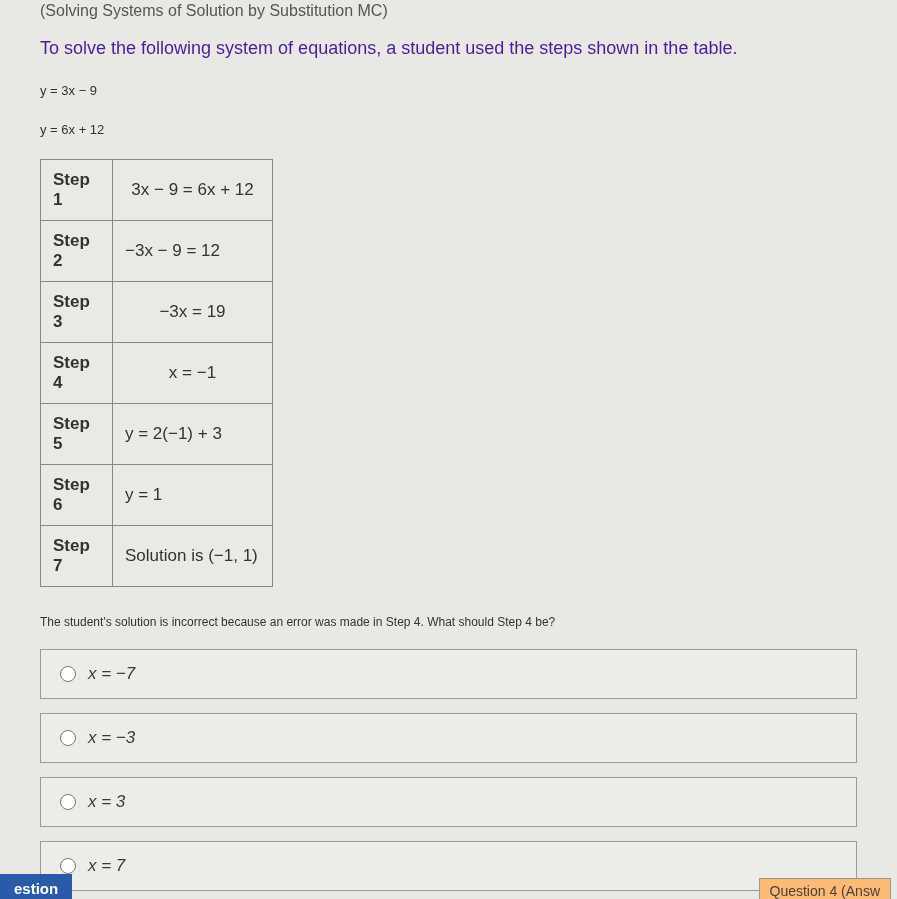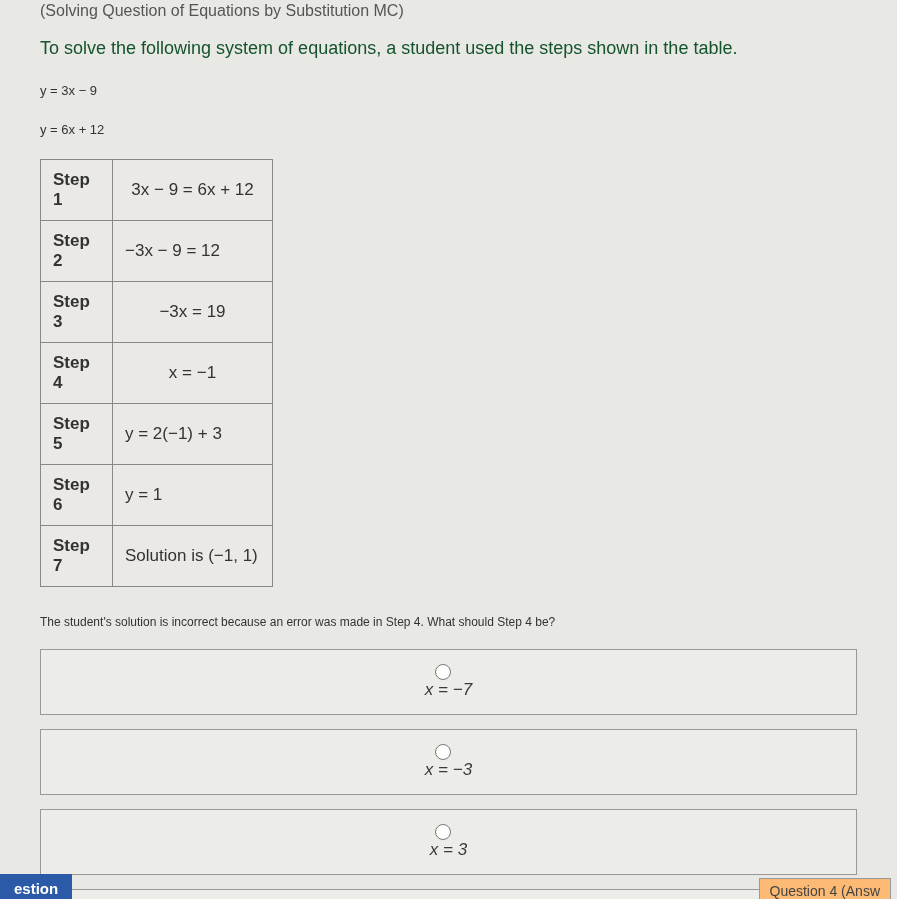--- a/index.html
+++ b/index.html
@@ -17,21 +17,21 @@
       position: relative;
     }
     .header-label {
       font-size: 16px;
       color: #555;
       margin-bottom: 18px;
       padding-top: 2px;
     }
     .question-text {
       font-size: 18px;
-      color: #14532d;
+      color: #4c1d95;
       margin-bottom: 24px;
     }
     .equation {
       font-size: 13px;
       color: #333;
       margin-bottom: 22px;
       margin-top: 24px;
     }
     .steps-table {
       border-collapse: collapse;
@@ -56,27 +56,26 @@
       text-align: center;
     }
     .followup {
       font-size: 12px;
       color: #333;
       margin-bottom: 20px;
     }
     .option {
       border: 1px solid #999;
       background: #ecece8;
-      padding: 14px 12px;
+      padding: 14px 19px;
       margin-bottom: 14px;
       font-size: 17px;
       display: flex;
       align-items: center;
       cursor: pointer;
-      flex-direction: column;
     }
     .option input[type="radio"] {
       width: 16px;
       height: 16px;
       margin-right: 12px;
       cursor: pointer;
     }
     .option-label {
       font-style: italic;
     }
@@ -98,21 +97,21 @@
       border: 1px solid #999;
       border-bottom: none;
       padding: 4px 10px 0 10px;
       font-size: 14px;
       color: #444;
     }
   </style>
 </head>
 <body>
 
-<div class="header-label">(Solving Question of Equations by Substitution MC)</div>
+<div class="header-label">(Solving Systems of Solution by Substitution MC)</div>
 
 <div class="question-text">To solve the following system of equations, a student used the steps shown in the table.</div>
 
 <div class="equation">y = 3x − 9</div>
 <div class="equation">y = 6x + 12</div>
 
 <table class="steps-table">
   <tbody>
     <tr>
       <td class="step-label">Step 1</td>

